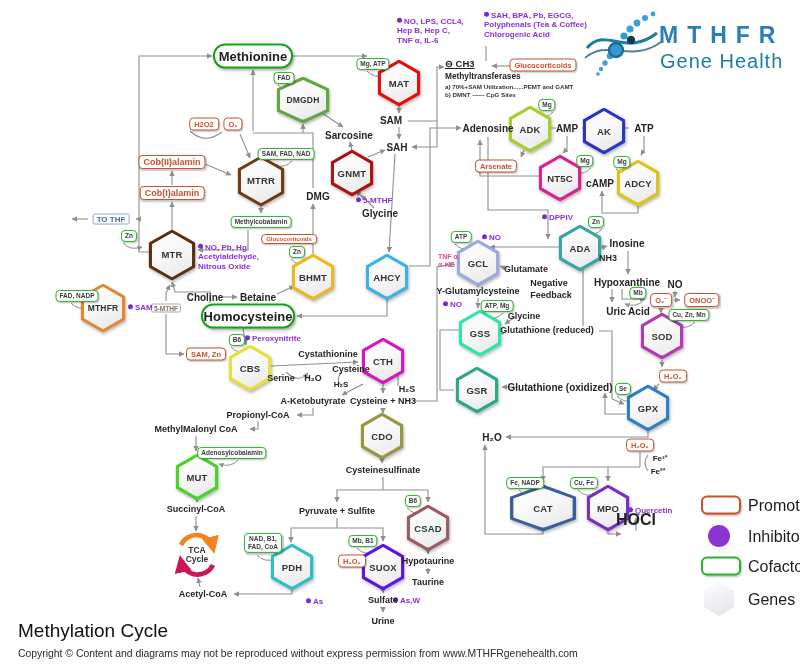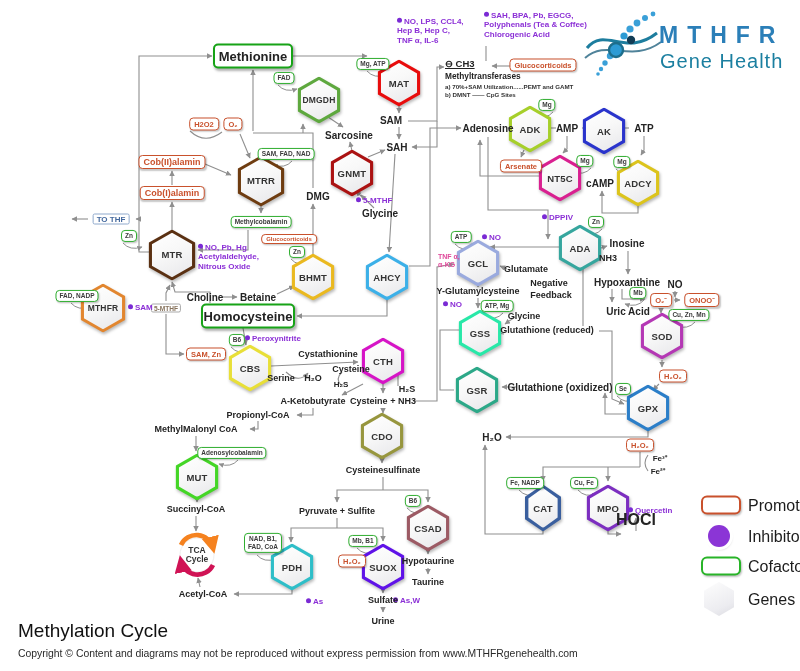--- a/index.html
+++ b/index.html
@@ -7,21 +7,21 @@
   #stage *{box-sizing:border-box;}
   .abs{position:absolute;transform:translate(-50%,-50%);white-space:nowrap;}
   
   .hex{position:absolute;transform:translate(-50%,-50%);display:flex;align-items:center;justify-content:center;
        filter:drop-shadow(1.5px 2px 1.5px rgba(0,0,0,.28));}
   .hex .shell{position:absolute;inset:0;clip-path:polygon(50% 0,100% 26%,100% 74%,50% 100%,0 74%,0 26%);}
   .hex .core{position:absolute;inset:3.4px;clip-path:polygon(50% 0,100% 26%,100% 74%,50% 100%,0 74%,0 26%);
        background:linear-gradient(155deg,#ffffff 0%,#f8f8f8 45%,#e7e7ea 100%);}
   .hex .lbl{position:relative;z-index:2;font-weight:bold;color:#333;font-size:9.5px;letter-spacing:.2px;}
   
-  .bigbox{background:#fff;border:2.6px solid #17a317;border-radius:5px;display:flex;align-items:center;justify-content:center;
+  .bigbox{background:#fff;border:2.6px solid #17a317;border-radius:12px;display:flex;align-items:center;justify-content:center;
        font-weight:bold;font-size:13px;color:#222;box-shadow:1.5px 2px 2.5px rgba(0,0,0,.3);}
   .promoter{background:#fff;border:1.5px solid #c9512c;border-radius:4px;color:#c9512c;font-weight:bold;
        padding:1px 4px;font-size:7.5px;box-shadow:1px 1.2px 1.5px rgba(0,0,0,.22);}
   .cofactor{background:#fff;border:1.3px solid #2fae2f;border-radius:4px;color:#3b3b3b;font-weight:bold;
        padding:1px 3px;font-size:6.5px;box-shadow:1px 1.2px 1.5px rgba(0,0,0,.22);text-align:center;line-height:1.25;}
   .inhib{color:#8b2fd6;font-size:8px;font-weight:600;text-align:left;transform:translate(0,-50%);line-height:1.18;}
   .inhib .dot{display:inline-block;width:5px;height:5px;border-radius:50%;background:#7a2ad4;margin-right:2px;vertical-align:1px;}
   .activ{color:#e0489a;font-size:7px;font-weight:600;text-align:left;transform:translate(0,-50%);line-height:1.2;}
   .mlabel{color:#242424;font-weight:600;}
   .bluebox{background:#fff;border:1.3px solid #8fa9cc;border-radius:2px;color:#44699e;font-weight:bold;font-size:8px;padding:0 3px;}
@@ -191,21 +191,21 @@
         <path d="M238,460 q -7,8 -19,4" fill="none" stroke="#8f8f8f" stroke-width="1" marker-end="url(#arr)"></path>
       </g>
     <g id="tca-layer">
         <circle cx="197" cy="555" r="17" fill="#fff" stroke="#eee"></circle>
         <path d="M 181,545 A 17,17 0 0 1 213,548" fill="none" stroke="#f5821f" stroke-width="4.6" marker-end="url(#arrO)"></path>
         <path d="M 213,565 A 17,17 0 0 1 181,561" fill="none" stroke="#d01355" stroke-width="4.6" marker-end="url(#arrC)"></path>
       </g>
   </svg>
 
   <div id="node-layer">
-      <div class="hex" style="left: 319px; top: 100px; width: 43px; height: 46.87px;">
+      <div class="hex" style="left: 303px; top: 100px; width: 53px; height: 46.87px;">
         <div class="shell" style="background: rgb(94, 168, 62);"></div>
         <div class="core"></div>
         <div class="lbl" style="font-size: 8.5px;">DMGDH</div>
       </div>
       <div class="hex" style="left: 399px; top: 83px; width: 43px; height: 46.87px;">
         <div class="shell" style="background: rgb(232, 12, 12);"></div>
         <div class="core"></div>
         <div class="lbl">MAT</div>
       </div>
       <div class="hex" style="left: 352px; top: 173px; width: 43px; height: 46.87px;">
@@ -281,21 +281,21 @@
       <div class="hex" style="left: 662px; top: 336px; width: 43px; height: 46.87px;">
         <div class="shell" style="background: rgb(180, 56, 180);"></div>
         <div class="core"></div>
         <div class="lbl">SOD</div>
       </div>
       <div class="hex" style="left: 648px; top: 408px; width: 43px; height: 46.87px;">
         <div class="shell" style="background: rgb(43, 126, 200);"></div>
         <div class="core"></div>
         <div class="lbl">GPX</div>
       </div>
-      <div class="hex" style="left: 543px; top: 508px; width: 36px; height: 46.87px;">
+      <div class="hex" style="left: 543px; top: 508px; width: 66px; height: 46.87px;">
         <div class="shell" style="background: rgb(58, 95, 158);"></div>
         <div class="core"></div>
         <div class="lbl">CAT</div>
       </div>
       <div class="hex" style="left: 608px; top: 508px; width: 43px; height: 46.87px;">
         <div class="shell" style="background: rgb(124, 46, 192);"></div>
         <div class="core"></div>
         <div class="lbl">MPO</div>
       </div>
       <div class="hex" style="left: 250px; top: 368px; width: 43px; height: 46.87px;">
@@ -335,21 +335,21 @@
       </div>
       <div class="abs bigbox" style="width: 80px; height: 25px; left: 253px; top: 56px;">Methionine</div>
       <div class="abs bigbox" style="width: 94px; height: 25px; left: 248px; top: 316px;">Homocysteine</div>
       <div class="abs bluebox" style="left: 111px; top: 219px;">TO THF</div>
       <div class="abs graybox" style="left: 166px; top: 308px;">5-MTHF</div>
       <div class="abs promoter" style="left: 543px; top: 65px;">Glucocorticoids</div>
       <div class="abs promoter" style="left: 204px; top: 124px;">H2O2</div>
       <div class="abs promoter" style="left: 233px; top: 124px;">O₂</div>
       <div class="abs promoter" style="left: 172px; top: 162px; font-size: 9px;">Cob(II)alamin</div>
       <div class="abs promoter" style="left: 172px; top: 193px; font-size: 9px;">Cob(I)alamin</div>
-      <div class="abs promoter" style="left: 521px; top: 166px;">Arsenate</div>
+      <div class="abs promoter" style="left: 496px; top: 166px;">Arsenate</div>
       <div class="abs promoter" style="left: 289px; top: 239px; font-size: 6px;">Glucocorticoids</div>
       <div class="abs promoter" style="left: 206px; top: 354px;">SAM, Zn</div>
       <div class="abs promoter" style="left: 661px; top: 300px;">O₂⁻</div>
       <div class="abs promoter" style="left: 702px; top: 300px;">ONOO⁻</div>
       <div class="abs promoter" style="left: 673px; top: 376px;">H₂O₂</div>
       <div class="abs promoter" style="left: 640px; top: 445px;">H₂O₂</div>
       <div class="abs promoter" style="left: 352px; top: 561px;">H₂O₂</div>
       <div class="abs cofactor" style="left: 284px; top: 78px;">
         <div>FAD</div>
       </div>

